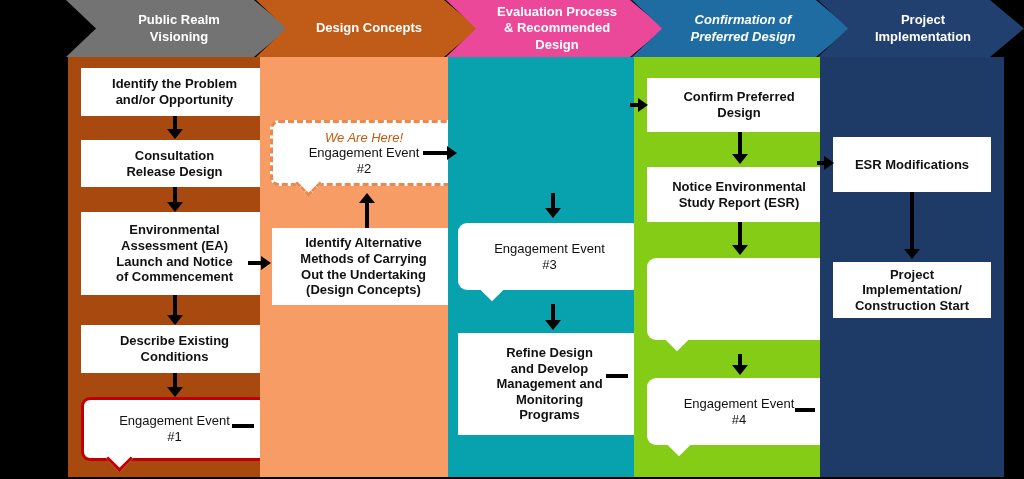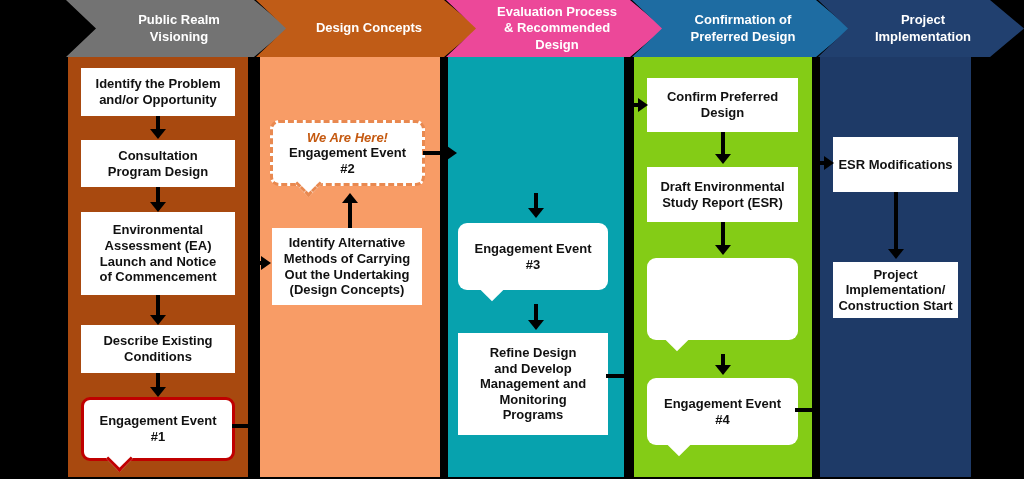--- a/index.html
+++ b/index.html
@@ -9,33 +9,33 @@
   }
   
   .hdr{
     position:absolute;top:0;height:57px;box-sizing:border-box;
     clip-path:polygon(0 0, calc(100% - 34px) 0, 100% 50%, calc(100% - 34px) 100%, 0 100%, 30px 50%);
     display:flex;align-items:center;justify-content:center;
     color:#fff;font-weight:bold;font-size:13px;line-height:1.25;
     text-align:center;white-space:pre-line;padding:0 30px 0 34px;
   }
   
-  .col{position:absolute;top:57px;height:420px;}
+  .col{position:absolute;top:57px;height:420px;padding-left:33px;}
   
   .box{
     position:absolute;left:13px;right:13px;background:#fff;
     display:flex;align-items:center;justify-content:center;
     font-weight:bold;font-size:13px;line-height:1.2;color:#111;
     text-align:center;white-space:pre-line;
   }
   
   .callout{
     position:absolute;left:13px;right:13px;background:#fff;border-radius:9px;
     display:flex;flex-direction:column;align-items:center;justify-content:center;
-    font-weight:bold;font-size:13px;line-height:1.2;color:#111;
+    font-weight:normal;font-size:13px;line-height:1.2;color:#111;
     text-align:center;white-space:pre-line;
   }
   .tail{
     position:absolute;bottom:-8px;left:26px;width:16px;height:16px;
     background:#fff;transform:rotate(45deg);
   }
   .callout.red{border:3px solid #C00000;}
   .callout.red .tail{border-right:3px solid #C00000;border-bottom:3px solid #C00000;bottom:-10px;}
   .callout.dashed{border:3px dashed #E98950;}
   .callout.dashed .tail{border-right:3px dashed #E98950;border-bottom:3px dashed #E98950;bottom:-10px;}
@@ -62,31 +62,31 @@
 <body>
 
 <div class="canvas">
 
   <div class="hdr" style="left:66px;width:222px;background:#737373;">Public Realm
 Visioning</div>
   <div class="hdr" style="left:256px;width:222px;background:#C05C17;">Design Concepts</div>
   <div class="hdr" style="left:446px;width:218px;background:#ec4899;">Evaluation Process
 &amp; Recommended
 Design</div>
-  <div class="hdr" style="left:632px;width:218px;background:#1E6CA2;">Confirmation of
+  <div class="hdr" style="left:632px;width:218px;background:#1E6CA2;font-style:italic;">Confirmation of
 Preferred Design</div>
   <div class="hdr" style="left:818px;width:206px;background:#21406F;">Project
 Implementation</div>
 
   <div class="col" style="left:68px;width:180px;background:#A8490F;">
     <div class="box" style="top:11px;height:48px;">Identify the Problem
 and/or Opportunity</div>
     <div class="va down" style="top:59px;height:13px;"></div>
     <div class="box" style="top:83px;height:47px;">Consultation
-Program Design</div>
+Release Design</div>
     <div class="va down" style="top:130px;height:15px;"></div>
     <div class="box" style="top:155px;height:83px;">Environmental
 Assessment (EA)
 Launch and Notice
 of Commencement</div>
     <div class="va down" style="top:238px;height:20px;"></div>
     <div class="box" style="top:268px;height:48px;">Describe Existing
 Conditions</div>
     <div class="va down" style="top:316px;height:14px;"></div>
     <div class="callout red" style="top:340px;height:58px;">
@@ -122,21 +122,21 @@
 and Develop
 Management and
 Monitoring
 Programs</div>
   </div>
 
   <div class="col" style="left:634px;width:178px;background:#84cc16;">
     <div class="box" style="top:21px;height:54px;left:13px;right:14px;">Confirm Preferred
 Design</div>
     <div class="va down" style="top:75px;height:22px;"></div>
-    <div class="box" style="top:110px;height:55px;left:13px;right:14px;">Draft Environmental
+    <div class="box" style="top:110px;height:55px;left:13px;right:14px;">Notice Environmental
 Study Report (ESR)</div>
     <div class="va down" style="top:165px;height:23px;"></div>
     <div class="callout" style="top:201px;height:82px;left:13px;right:14px;">
       <span class="tail" style="left:22px;"></span>
     </div>
     <div class="va down" style="top:297px;height:11px;"></div>
     <div class="callout" style="top:321px;height:67px;left:13px;right:14px;">
       <span>Engagement Event
 #4</span>
       <span class="tail" style="left:24px;"></span>

